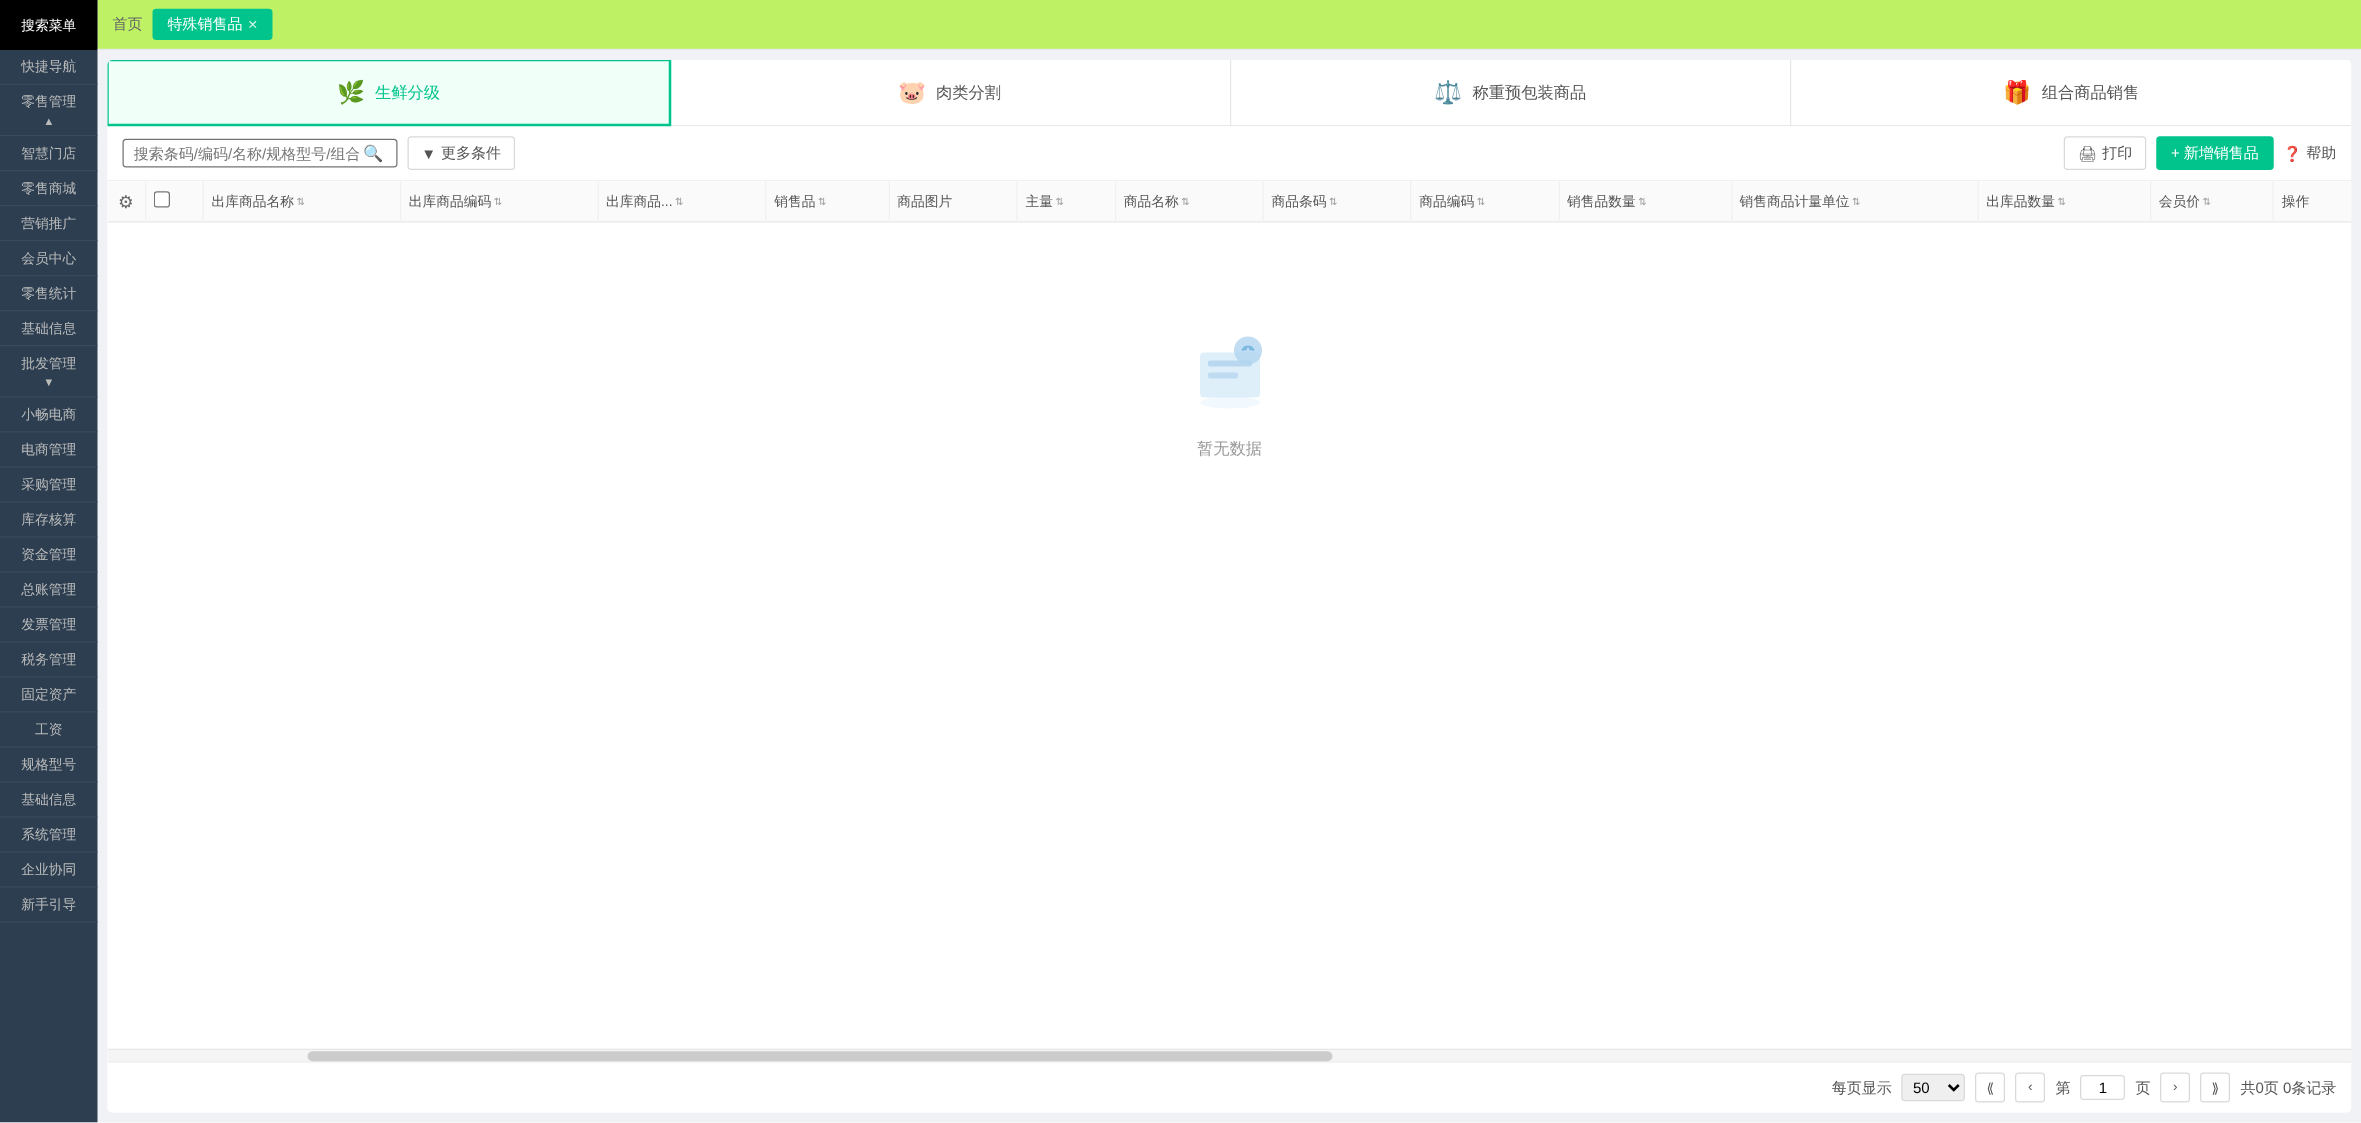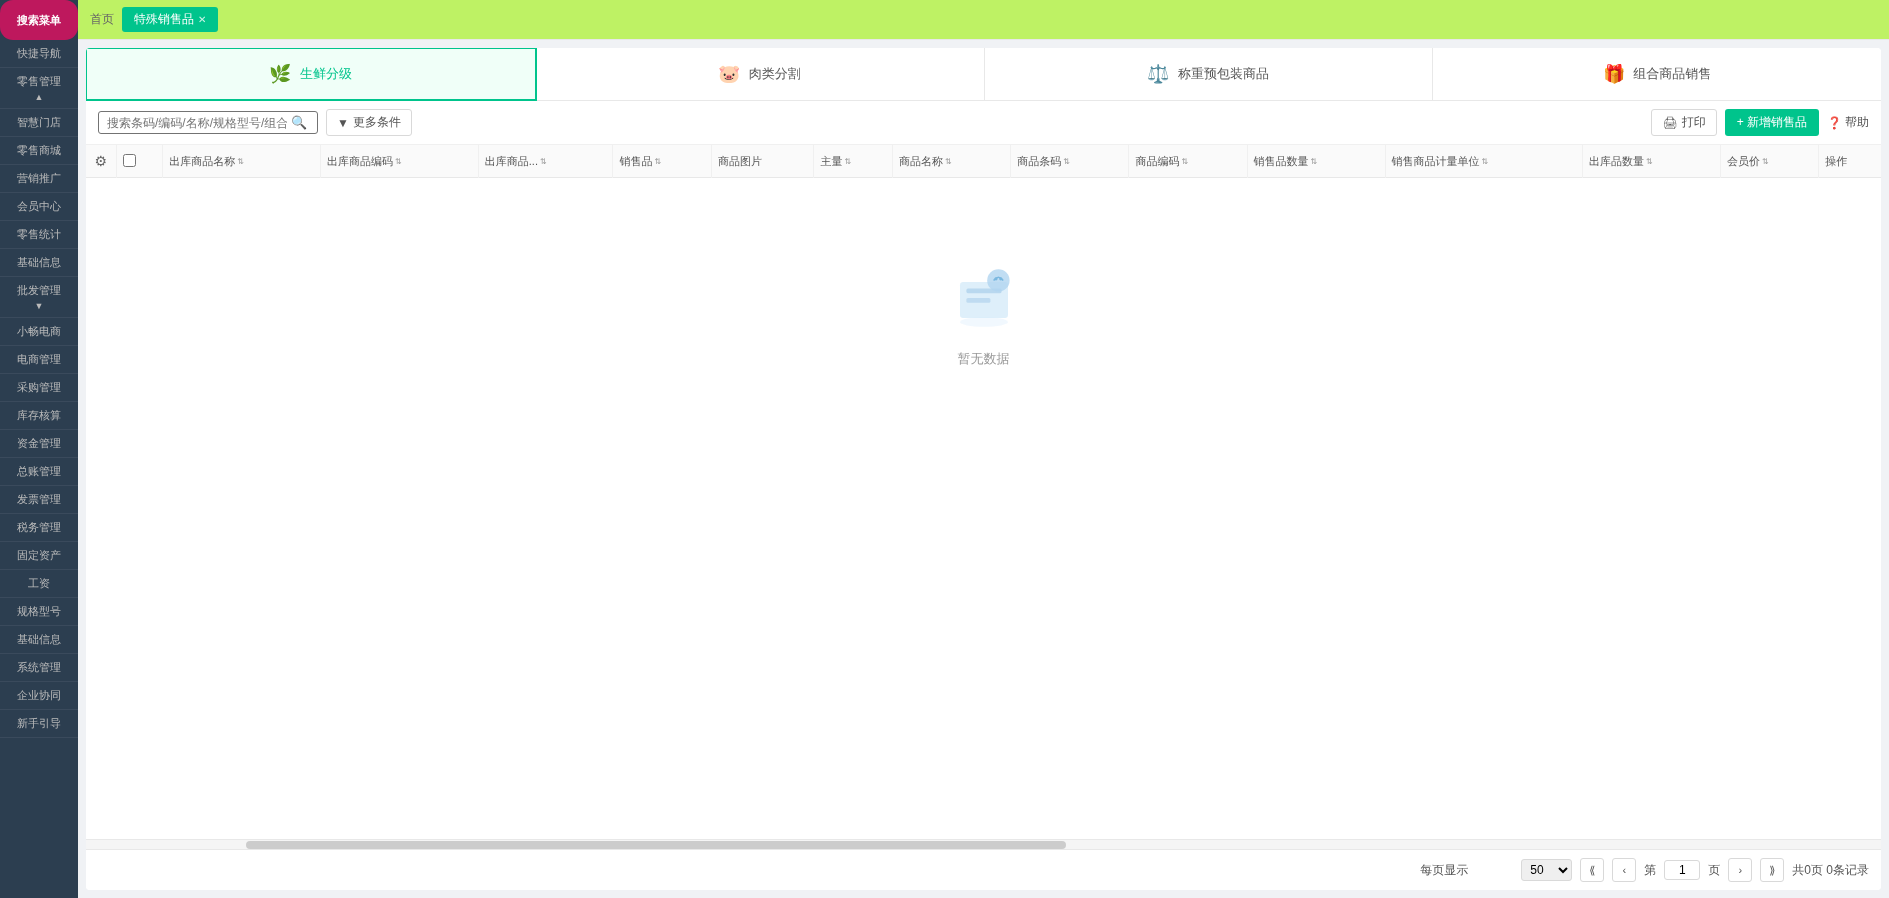--- a/index.html
+++ b/index.html
@@ -9,31 +9,30 @@
     .sidebar {
       width: 78px;
       background: #2c3e50;
       color: #ccc;
       display: flex;
       flex-direction: column;
       height: 100%;
       flex-shrink: 0;
     }
     .sidebar-logo {
-      background: #be185d;
+      background: #000000;
       color: #fff;
       text-align: center;
       padding: 8px 4px;
       font-size: 11px;
-      font-weight: bold;
+      font-weight: normal;
       height: 40px;
       display: flex;
       align-items: center;
       justify-content: center;
-      border-radius: 13px;
     }
     .sidebar-item {
       padding: 6px 4px;
       text-align: center;
       cursor: pointer;
       font-size: 11px;
       color: #bbb;
       border-bottom: 1px solid #3a4a5c;
       display: flex;
       flex-direction: column;
@@ -267,21 +266,20 @@
       background: #fff;
       font-size: 12px;
       color: #555;
     }
     .page-size-select {
       border: 1px solid #d9d9d9;
       border-radius: 3px;
       padding: 2px 4px;
       font-size: 12px;
       outline: none;
-      margin-left: 45px;
     }
     .page-btn {
       width: 24px;
       height: 24px;
       border: 1px solid #d9d9d9;
       border-radius: 3px;
       background: #fff;
       cursor: pointer;
       display: flex;
       align-items: center;

